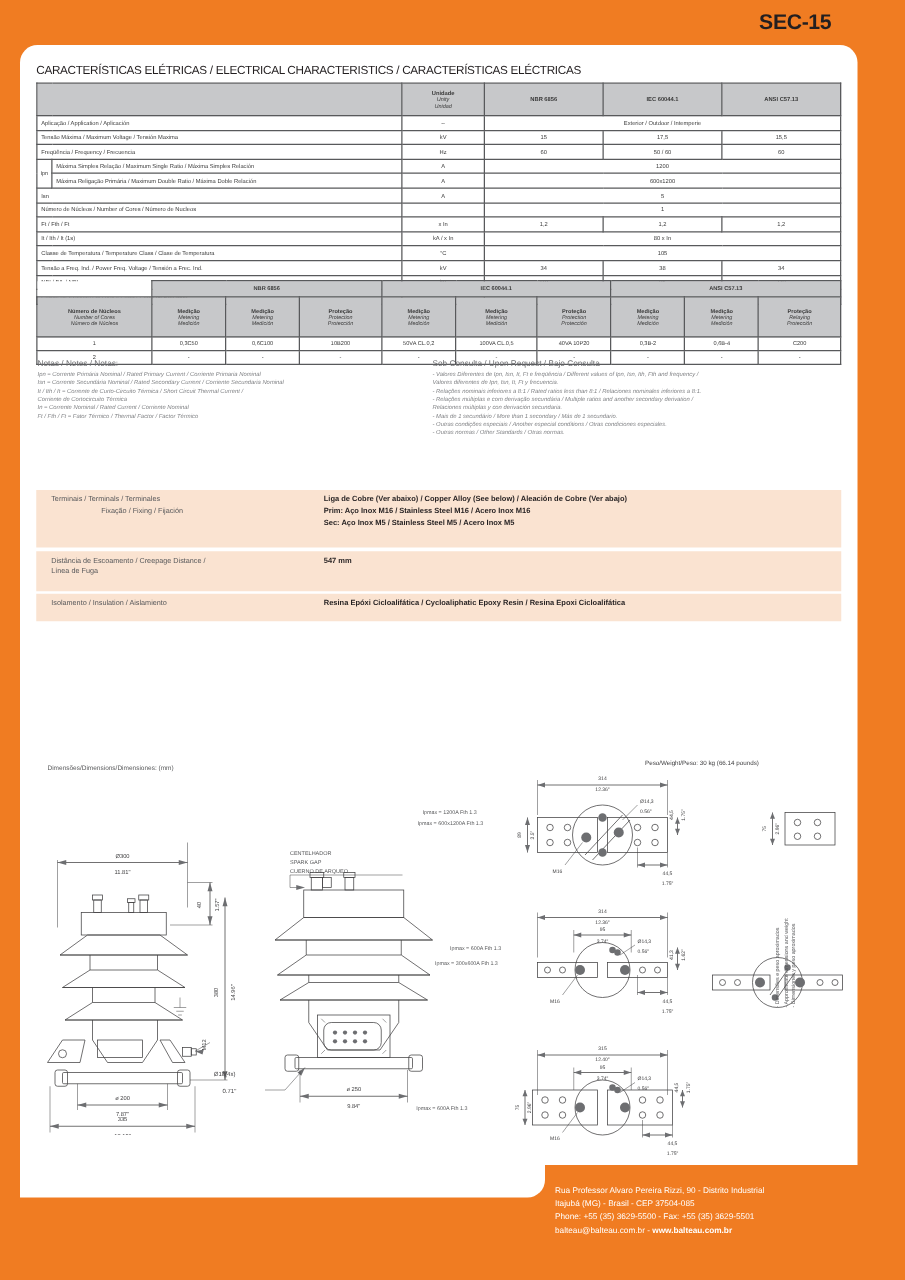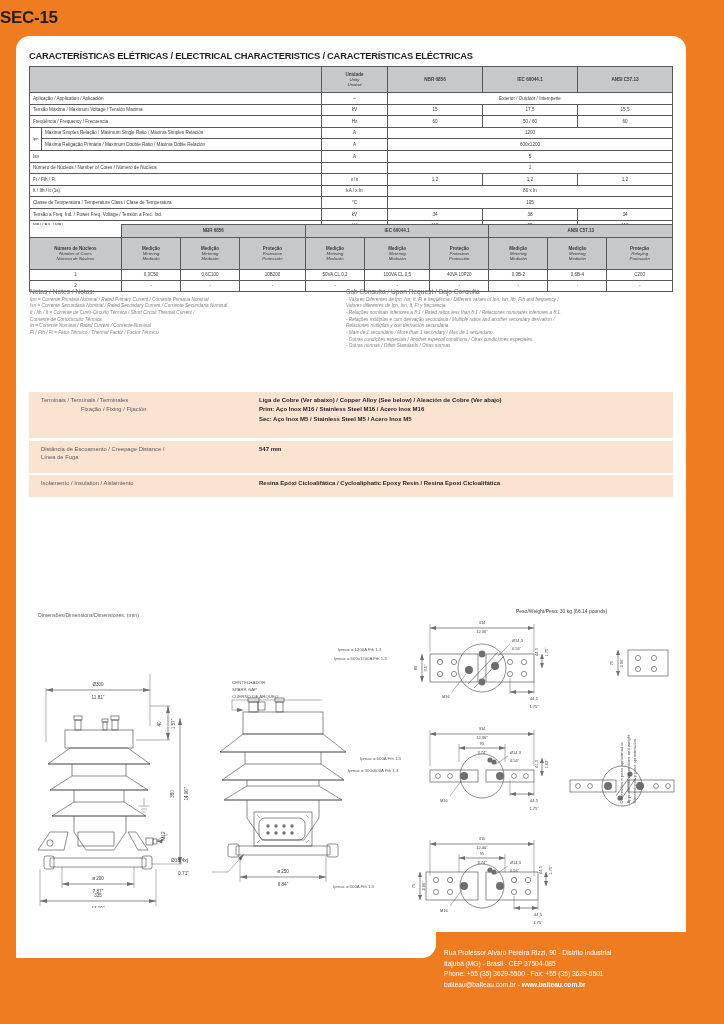--- a/index.html
+++ b/index.html
@@ -10,37 +10,37 @@
     position: relative;
     overflow: hidden;
     font-size: 5px;
     color: #3b3b3b;
   }
   .page { position: absolute; inset: 0; }
 
   
   .doc-title {
     position: absolute; top: 8px; left: 0; width: 665px;
-    text-align: left;
+    text-align: right;
     font-size: 17px; font-weight: bold; color: #231f20;
     letter-spacing: -0.3px;
   }
 
   
   .card {
     position: absolute;
     left: 16px; top: 36px; width: 670px; height: 896px;
     background: #ffffff;
     border-top-left-radius: 14px;
     border-top-right-radius: 14px;
   }
 
   
   .sec-head {
-    font-size: 9.4px; font-weight: bold; color: #231f20;
+    font-size: 9.4px; font-weight: normal; color: #231f20;
     letter-spacing: -0.25px;
   }
 
   
   table { border-collapse: collapse; }
   .tbl-main { position: absolute; left: 13px; top: 30px; width: 644px; }
   .tbl-main td, .tbl-main th {
     border: 0.8px solid #58595b;
     padding: 0 2px;
     height: 11.6px;

